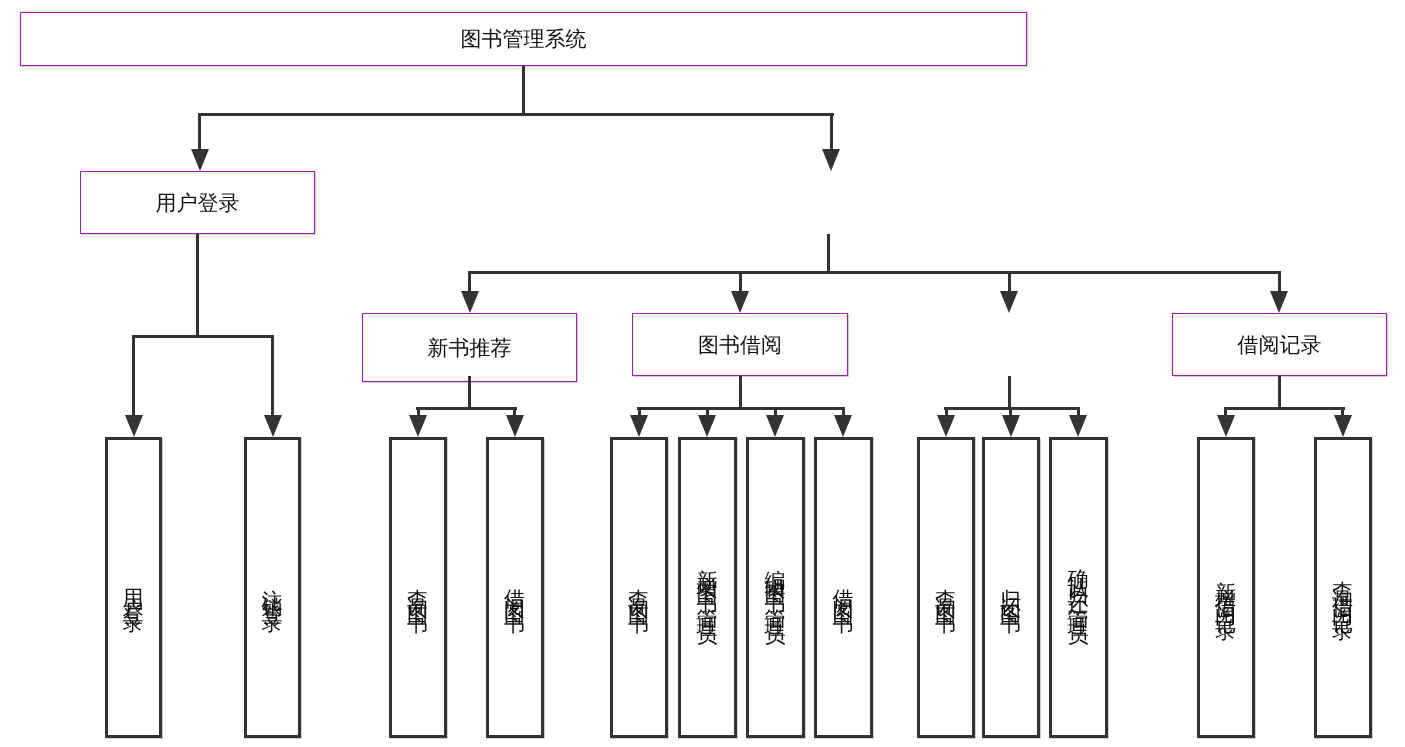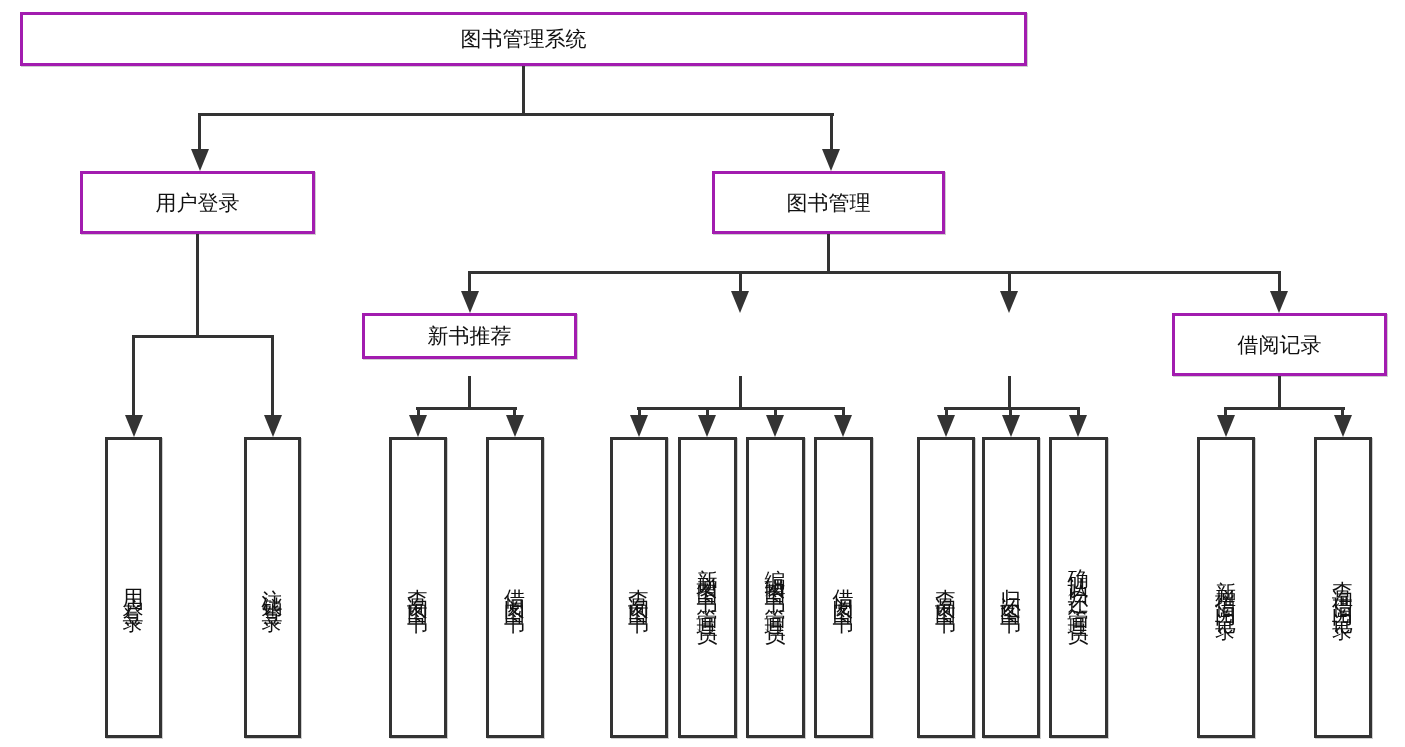--- a/index.html
+++ b/index.html
@@ -1,21 +1,21 @@
 <!DOCTYPE html>
 <html><head>
 <meta charset="utf-8">
 <style>
   html,body{margin:0;padding:0;background:#ffffff;}
   #canvas{
     position:relative;width:1405px;height:747px;background:#ffffff;overflow:hidden;
     font-family:"Liberation Sans","DejaVu Sans",sans-serif;color:#1a1a1a;
   }
   .hbox{
-    position:absolute;background:#ffffff;border:3px solid #a21caf;box-sizing:border-box;
+    position:absolute;background:#ffffff;border:1px solid #a21caf;box-sizing:border-box;
     display:flex;align-items:center;justify-content:center;
     font-size:21px;color:#111111;box-shadow:1px 1px 0 #cfcfcf;
   }
   .vbox{
     position:absolute;background:#ffffff;border:3px solid #333333;box-sizing:border-box;
     display:flex;align-items:center;justify-content:center;
     font-size:21px;color:#111111;box-shadow:1px 1px 0 #cfcfcf;
   }
   .vtext{
     writing-mode:vertical-rl;text-orientation:mixed;
@@ -45,44 +45,44 @@
   <div class="vl" style="left:522px;top:66px;height:47px;"></div>
   <div class="hline" style="left:198px;top:113px;width:636px;"></div>
   <div class="vl" style="left:198px;top:113px;height:39px;"></div>
   <div class="arr" style="left:191px;top:149px;"></div>
   <div class="vl" style="left:830px;top:113px;height:39px;"></div>
   <div class="arr" style="left:822px;top:149px;"></div>
 
   <div class="hbox" style="left:80px;top:171px;width:235px;height:63px;">
     <span>用户登录</span>
   </div>
-  <div class="hbox" style="left:712px;top:171px;width:233px;height:63px;">
-    <span>图书管理</span>
-  </div>
 
   <div class="vl" style="left:196px;top:234px;height:101px;"></div>
   <div class="hline" style="left:132px;top:335px;width:142px;"></div>
   <div class="vl" style="left:132px;top:335px;height:82px;"></div>
   <div class="arr" style="left:125px;top:415px;"></div>
   <div class="vl" style="left:271px;top:335px;height:82px;"></div>
   <div class="arr" style="left:264px;top:415px;"></div>
 
   <div class="vl" style="left:827px;top:234px;height:37px;"></div>
   <div class="hline" style="left:468px;top:271px;width:812px;"></div>
   <div class="vl" style="left:468px;top:271px;height:22px;"></div>
   <div class="arr" style="left:461px;top:291px;"></div>
   <div class="vl" style="left:739px;top:271px;height:22px;"></div>
   <div class="arr" style="left:731px;top:291px;"></div>
   <div class="vl" style="left:1008px;top:271px;height:22px;"></div>
   <div class="arr" style="left:1000px;top:291px;"></div>
   <div class="vl" style="left:1278px;top:271px;height:22px;"></div>
   <div class="arr" style="left:1270px;top:291px;"></div>
 
-  <div class="hbox" style="left:362px;top:313px;width:215px;height:46px;">
+  <div class="hbox" style="left:362px;top:313px;width:215px;height:69px;">
     <span>新书推荐</span>
+  </div>
+  <div class="hbox" style="left:632px;top:313px;width:216px;height:63px;">
+    <span>图书借阅</span>
   </div>
   <div class="hbox" style="left:1172px;top:313px;width:215px;height:63px;">
     <span>借阅记录</span>
   </div>
 
   <div class="vl" style="left:468px;top:376px;height:31px;"></div>
   <div class="hline" style="left:416px;top:407px;width:101px;"></div>
   <div class="vl" style="left:417px;top:407px;height:10px;"></div>
   <div class="arr" style="left:409px;top:415px;"></div>
   <div class="vl" style="left:513px;top:407px;height:10px;"></div>

